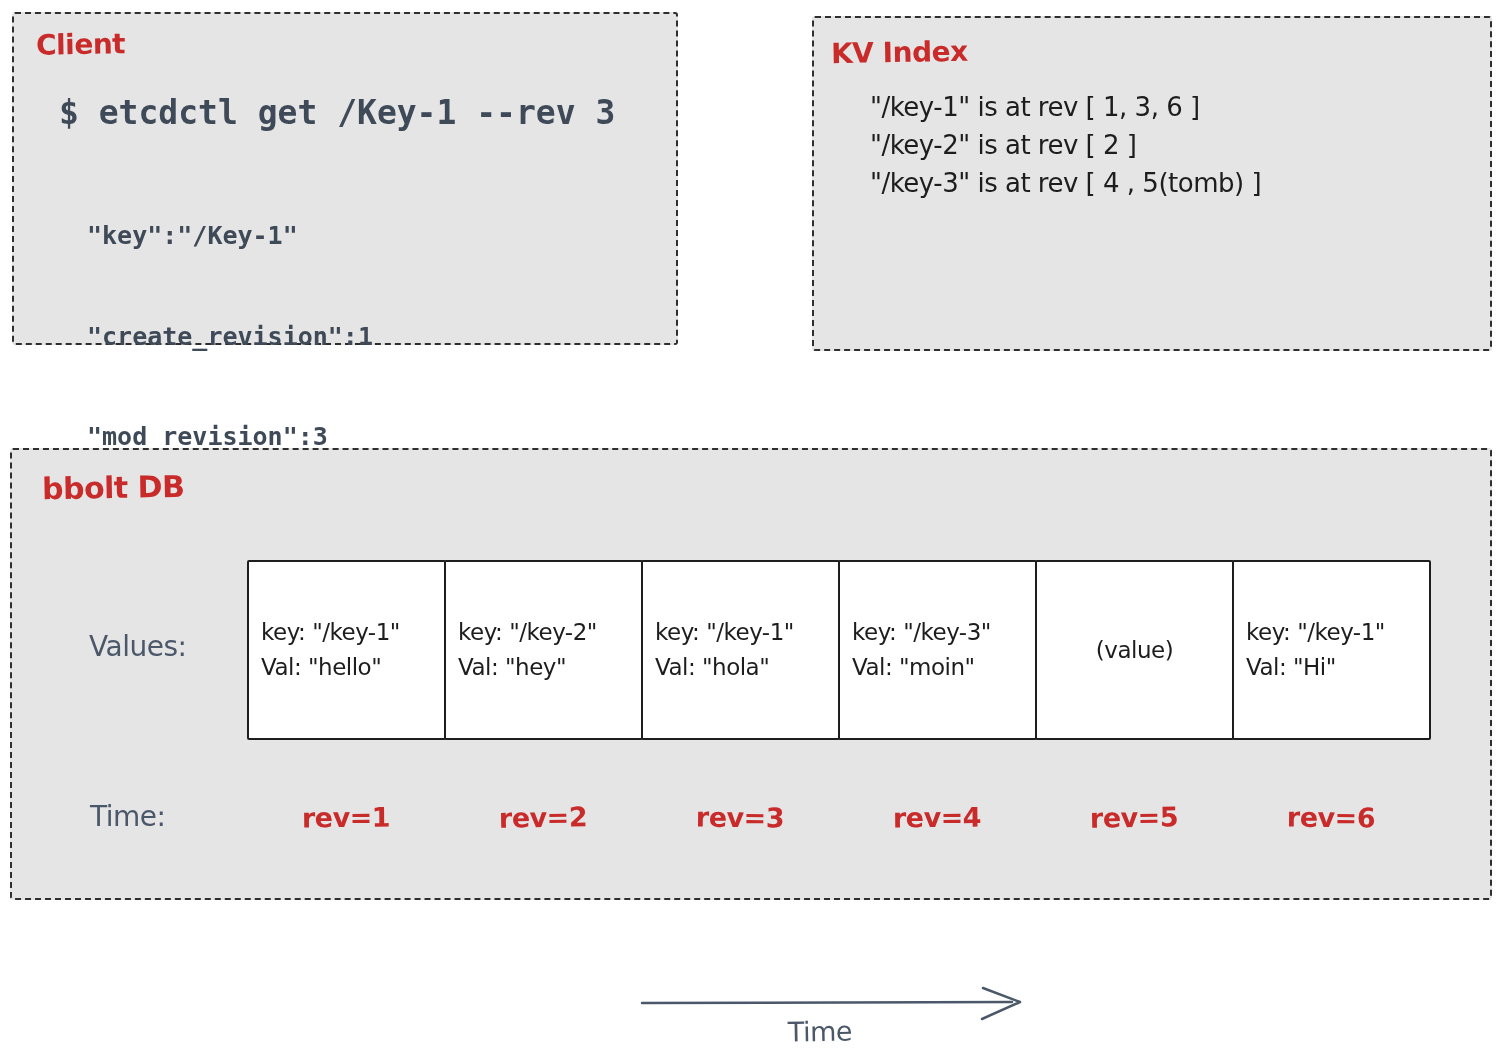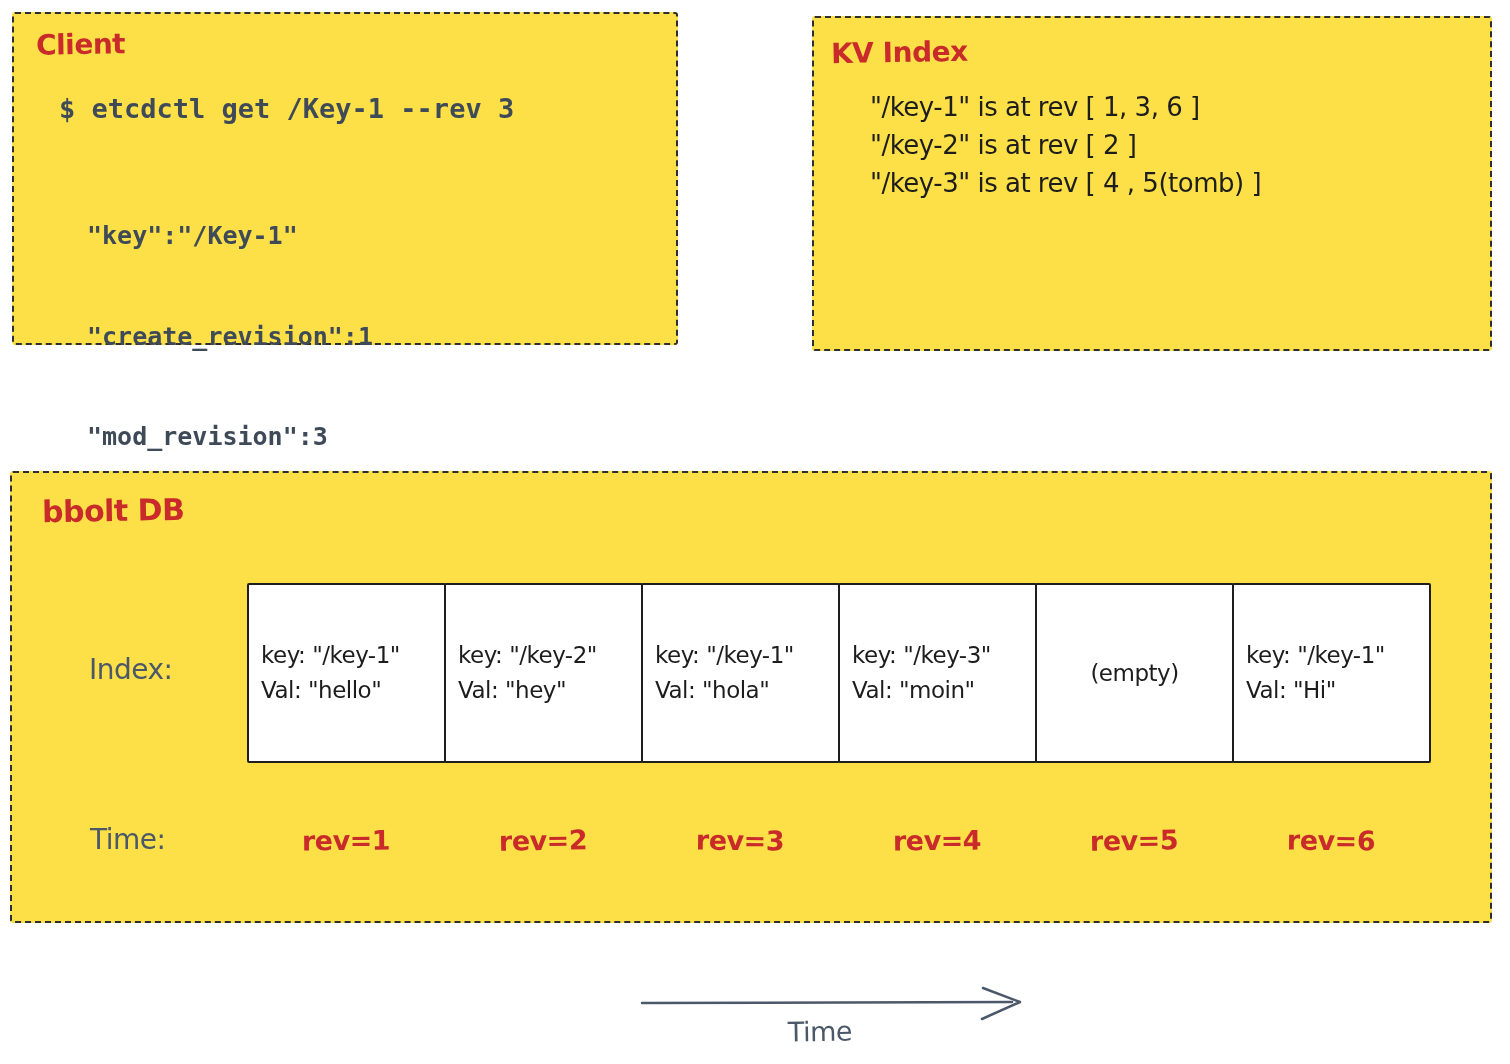--- a/index.html
+++ b/index.html
@@ -8,45 +8,45 @@
     position: relative;
     width: 1510px;
     height: 1064px;
     overflow: hidden;
     font-family: "DejaVu Sans", sans-serif;
   }
   .panel {
     position: absolute;
     border: 2px dashed #2e2e2e;
     border-radius: 3px;
-    background: #fde047;
+    background: #e5e5e5;
   }
   .client-panel { left: 12px;  top: 12px;  width: 666px;  height: 333px; }
   .kv-panel     { left: 812px; top: 16px;  width: 680px;  height: 335px; }
-  .bbolt-panel  { left: 10px;  top: 471px; width: 1482px; height: 452px; }
+  .bbolt-panel  { left: 10px;  top: 448px; width: 1482px; height: 452px; }
 
   .hand { font-family: "DejaVu Sans", sans-serif; letter-spacing: -0.5px; }
   .mono { font-family: "DejaVu Sans Mono", monospace; }
 
   .panel-title {
     position: absolute;
     color: #c92b2b;
     font-size: 28px;
     font-weight: bold;
     transform: rotate(-1deg);
     white-space: nowrap;
   }
   .client-title { left: 22px; top: 14px; }
   .kv-title     { left: 17px; top: 18px; }
   .bbolt-title  { left: 30px; top: 20px; font-size: 30px; }
 
   .cmd {
     position: absolute;
     left: 45px; top: 79px;
-    font-size: 27px;
+    font-size: 33px;
     font-weight: bold;
     color: #3f4a58;
     white-space: pre;
   }
   .out {
     position: absolute;
     left: 73px; top: 138px;
     font-size: 25px;
     font-weight: bold;
     color: #3f4a58;
@@ -149,41 +149,41 @@
     <div class="kv-entries hand">
       <div>"/key-1" is at rev [ 1, 3, 6 ]</div>
       <div>"/key-2" is at rev [ 2 ]</div>
       <div>"/key-3" is at rev [ 4 , 5(tomb) ]</div>
     </div>
   </section>
 
   <section class="panel bbolt-panel">
     <div class="panel-title bbolt-title hand">bbolt DB</div>
 
-    <div class="values-label hand">Index:</div>
+    <div class="values-label hand">Values:</div>
 
     <div class="cells">
       <div class="cell hand">
         <div>key: "/key-1"</div>
         <div>Val: "hello"</div>
       </div>
       <div class="cell hand">
         <div>key: "/key-2"</div>
         <div>Val: "hey"</div>
       </div>
       <div class="cell hand">
         <div>key: "/key-1"</div>
         <div>Val: "hola"</div>
       </div>
       <div class="cell hand">
         <div>key: "/key-3"</div>
         <div>Val: "moin"</div>
       </div>
       <div class="cell hand center">
-        <div>(empty)</div>
+        <div>(value)</div>
       </div>
       <div class="cell hand">
         <div>key: "/key-1"</div>
         <div>Val: "Hi"</div>
       </div>
     </div>
 
     <div class="keys-label hand">Time:</div>
 
     <div class="rev-label rev-0 hand">rev=1</div>

